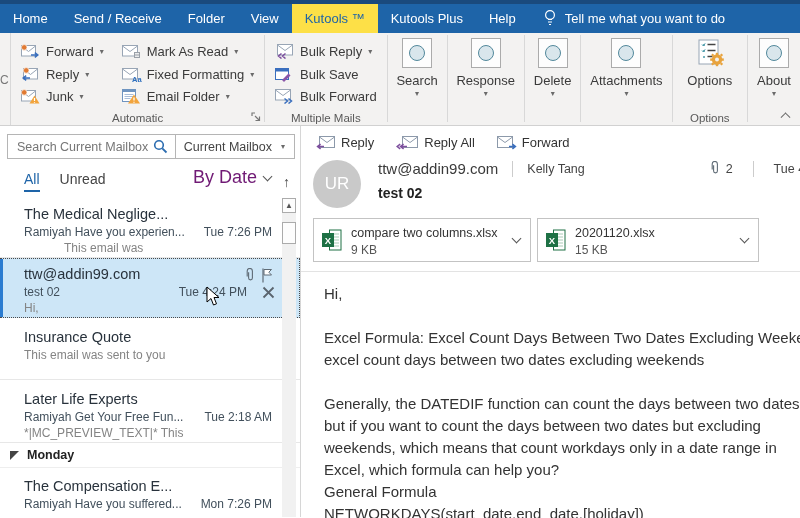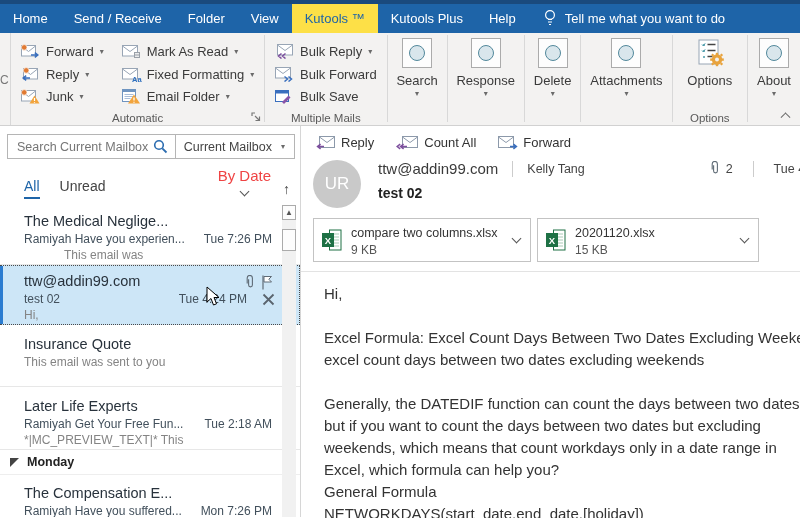--- a/index.html
+++ b/index.html
@@ -37,21 +37,21 @@
   .main { display:flex; height:391px; }
   .left-panel { width:301px; border-right:1px solid #d6d6d6; display:flex; flex-direction:column; background:#fff; }
   .searchrow { margin:8px 5px 0 7px; height:25px; border:1px solid #b5b5b5; display:flex; align-items:center; background:#fff; }
   .searchrow input { border:0; outline:0; flex:1; min-width:0; font-size:12.5px; color:#444; padding-left:9px; font-family:inherit; }
   .searchrow input::placeholder { color:#767676; }
   .mbx-sep { width:1px; height:25px; background:#b5b5b5; margin-left:7px; }
   .mbx { display:flex; align-items:center; gap:8px; padding:0 9px 0 8px; font-size:12.5px; color:#444; white-space:nowrap; }
   .filterrow { display:flex; align-items:flex-end; padding:8px 10px 6px 24px; }
   .tab-all { color:#1e64a8; font-size:14px; border-bottom:2px solid #1e64a8; padding-bottom:3px; }
   .tab-unread { color:#444; font-size:14px; margin-left:20px; padding-bottom:5px; }
-  .bydate { margin-left:auto; display:flex; align-items:center; gap:7px; font-size:15px; color:#ef4444; padding-bottom:4px;flex-direction:column; }
+  .bydate { margin-left:auto; display:flex; align-items:center; gap:7px; font-size:18px; color:#701a75; padding-bottom:4px; }
   .sortarrow { font-size:14px; color:#444; margin-left:12px; padding-bottom:2px; }
 
   .mail-list { position:relative; flex:1; overflow:hidden; }
   .mail-item { position:relative; height:60px; padding:7px 28px 0 24px; border-bottom:1px solid #e7e7e7; }
   .mi-title { font-size:14.5px; color:#28323c; line-height:19px; white-space:nowrap; }
   .mi-l2 { display:flex; font-size:12px; color:#42505c; line-height:16px; }
   .mi-l2 .t { margin-left:auto; color:#42505c; }
   .mi-prev { font-size:12px; color:#848484; line-height:16px; white-space:nowrap; }
   .mail-item.sel { background:#cde6f7; border:1px dotted #4a4a4a; border-left:none; padding-top:6px; }
   .mail-item.sel::before { content:""; position:absolute; left:0; top:0; bottom:0; width:3px; background:#2b7cd0; }
@@ -203,33 +203,33 @@
           <svg width="20" height="15" viewBox="0 0 20 15">
             <rect x="2.5" y="0.5" width="15" height="10.5" fill="#fff" stroke="#98a5b5"></rect>
             <path d="M2.5 1 L10 6.5 L17.5 1" fill="none" stroke="#98a5b5"></path>
             <path d="M6.5 9.5 L3.5 12 L6.5 14.5 M10.5 9.5 L7.5 12 L10.5 14.5" fill="none" stroke="#7d4f9e" stroke-width="1.5"></path>
           </svg>
           <span>Bulk Reply</span>
           <span class="dd">▾</span>
         </div>
         <div class="small-btn">
           <svg width="20" height="15" viewBox="0 0 20 15">
+            <rect x="0.5" y="1.5" width="13" height="11" fill="#fff" stroke="#3a6fbe"></rect>
+            <rect x="0.5" y="1.5" width="13" height="3" fill="#3a6fbe"></rect>
+            <path d="M7 13 L13.5 6.5 L15.5 8.5 L9 15 Z" fill="#8a55a8"></path>
+          </svg>
+          <span>Bulk Save</span>
+        </div>
+        <div class="small-btn">
+          <svg width="20" height="15" viewBox="0 0 20 15">
             <rect x="0.5" y="0.5" width="15" height="10.5" fill="#fff" stroke="#98a5b5"></rect>
             <path d="M0.5 1 L8 6.5 L15.5 1" fill="none" stroke="#98a5b5"></path>
             <path d="M9.5 9.5 L12.5 12 L9.5 14.5 M13.5 9.5 L16.5 12 L13.5 14.5" fill="none" stroke="#3a6fbe" stroke-width="1.5"></path>
           </svg>
           <span>Bulk Forward</span>
-        </div>
-        <div class="small-btn">
-          <svg width="20" height="15" viewBox="0 0 20 15">
-            <rect x="0.5" y="1.5" width="13" height="11" fill="#fff" stroke="#3a6fbe"></rect>
-            <rect x="0.5" y="1.5" width="13" height="3" fill="#3a6fbe"></rect>
-            <path d="M7 13 L13.5 6.5 L15.5 8.5 L9 15 Z" fill="#8a55a8"></path>
-          </svg>
-          <span>Bulk Save</span>
         </div>
       </div>
       <span class="group-label">Multiple Mails</span>
     </div>
     <div class="rib-sep"></div>
 
     <div class="big-btn">
       <span class="ph-icon">
           <i></i>
         </span>
@@ -403,21 +403,21 @@
             <path d="M8 10.5 h-6 M4.6 8.2 L1.6 10.5 L4.6 12.8" fill="none" stroke="#7d4f9e" stroke-width="1.5"></path>
           </svg>
           <span>Reply</span>
         </span>
         <span class="rp-tool">
           <svg width="23" height="14" viewBox="0 0 23 14">
             <rect x="6.5" y="0.5" width="15" height="11" fill="#fff" stroke="#8c99aa"></rect>
             <path d="M6.5 1 L14 6.5 L21.5 1" fill="none" stroke="#8c99aa"></path>
             <path d="M11 10.5 h-6 M7.6 8.2 L4.6 10.5 L7.6 12.8 M4.2 8.2 L1.2 10.5 L4.2 12.8" fill="none" stroke="#7d4f9e" stroke-width="1.5"></path>
           </svg>
-          <span>Count All</span>
+          <span>Reply All</span>
         </span>
         <span class="rp-tool">
           <svg width="20" height="14" viewBox="0 0 20 14">
             <rect x="0.5" y="0.5" width="15" height="11" fill="#fff" stroke="#8c99aa"></rect>
             <path d="M0.5 1 L8 6.5 L15.5 1" fill="none" stroke="#8c99aa"></path>
             <path d="M12 10.5 h6 M15.4 8.2 L18.4 10.5 L15.4 12.8" fill="none" stroke="#3a6fbe" stroke-width="1.5"></path>
           </svg>
           <span>Forward</span>
         </span>
       </div>

